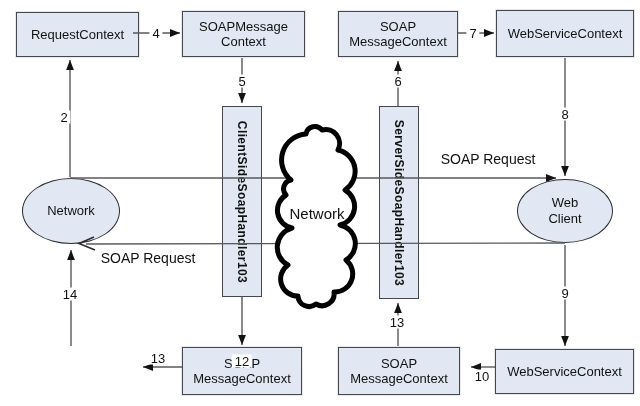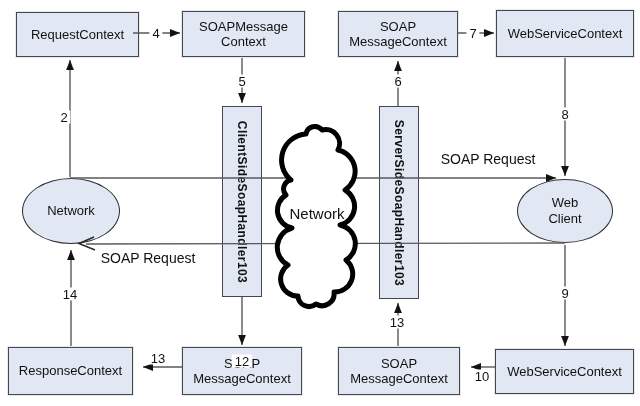--- a/index.html
+++ b/index.html
@@ -81,23 +81,20 @@
     <span class="vtext">ServerSideSoapHandler103</span>
   </div>
 
   <div class="ellipse" style="left:22px;top:178px;width:98px;height:66px;">
     <span class="lbl">Network</span>
   </div>
   <div class="ellipse" style="left:517px;top:179px;width:96px;height:64px;">
     <span class="lbl">Web Client</span>
   </div>
 
-  <div class="node" style="left:8px;top:347px;width:125px;height:48px;">
-    <span>ResponseContext</span>
-  </div>
   <div class="node" style="left:182px;top:347px;width:120px;height:48px;">
     <span style="width:110px;">SOAP MessageContext</span>
   </div>
   <div class="node" style="left:338px;top:347px;width:122px;height:48px;">
     <span style="width:110px;">SOAP MessageContext</span>
   </div>
   <div class="node" style="left:495px;top:349px;width:139px;height:45px;">
     <span>WebServiceContext</span>
   </div>
 

